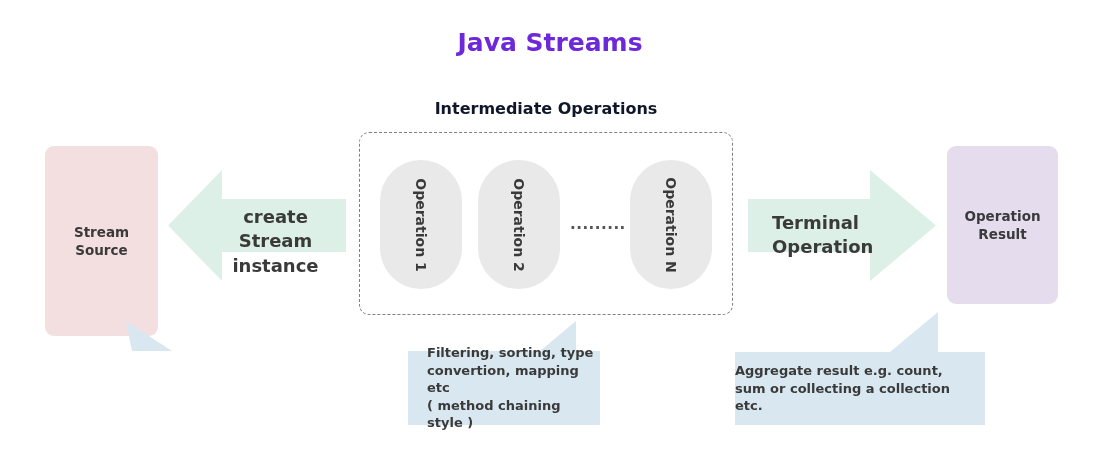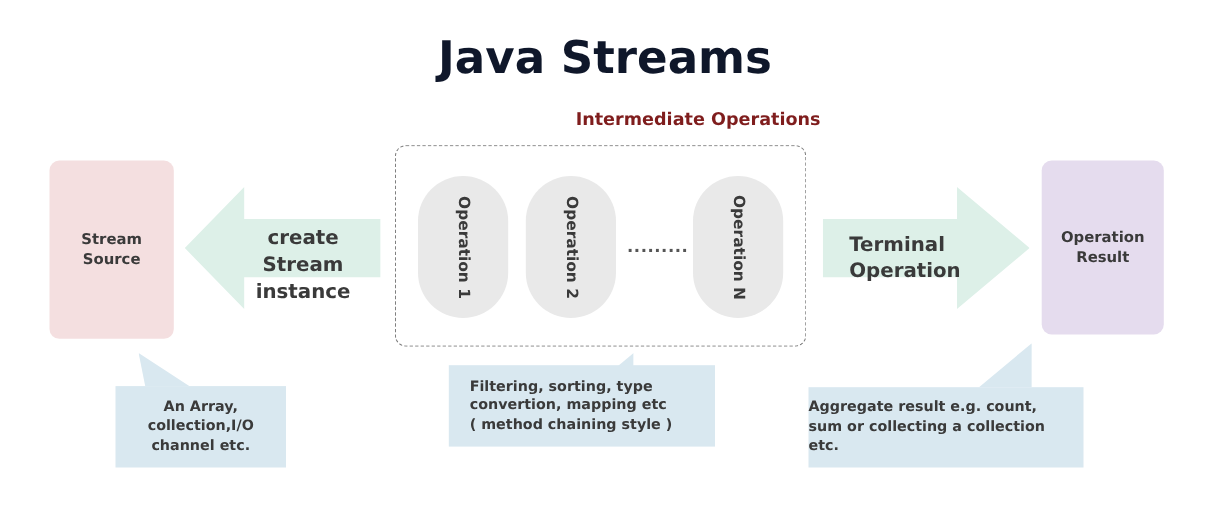--- a/index.html
+++ b/index.html
@@ -19,54 +19,54 @@
     overflow: hidden;
   }
 
   
   .main-title {
     position: absolute;
     left: 0;
     top: 28px;
     width: 1100px;
     text-align: center;
-    font-size: 41px;
-    font-weight: bold;
-    color: #0f172a;
+    font-size: 25px;
+    font-weight: bold;
+    color: #6d28d9;
     letter-spacing: 0px;
   }
   .section-title {
     position: absolute;
     left: 346px;
     top: 99px;
     width: 400px;
-    text-align: right;
+    text-align: center;
     font-size: 16px;
     font-weight: bold;
-    color: #7f1d1d;
+    color: #0f172a;
   }
 
   
   .endbox {
     position: absolute;
     border-radius: 9px;
     display: flex;
     align-items: center;
     justify-content: center;
     text-align: center;
     font-size: 13.5px;
     font-weight: bold;
     line-height: 1.35;
     color: #3a3a3a;
   }
   #stream-source-box {
     left: 45px;
     top: 146px;
     width: 113px;
-    height: 162px;
+    height: 190px;
     background: #f4dfe0;
   }
   #operation-result-box {
     left: 947px;
     top: 146px;
     width: 111px;
     height: 158px;
     background: #e5dcee;
   }
 
@@ -168,22 +168,22 @@
     width: 155px;
     height: 74px;
     justify-content: center;
     text-align: center;
     padding: 0 6px;
   }
   #callout-source-tail { left: 126px; top: 321px; }
 
   #callout-intermediate {
     left: 408px;
-    top: 332px;
-    width: 242px;
+    top: 351px;
+    width: 192px;
     height: 74px;
     padding-left: 19px;
     text-align: left;
   }
   #callout-intermediate-tail { left: 540px; top: 321px; }
 
   #callout-terminal {
     left: 735px;
     top: 352px;
     width: 250px;
@@ -234,23 +234,20 @@
 
   <div class="endbox" id="operation-result-box">
     <span>Operation<br>Result</span>
   </div>
 
   <div class="callout-tail" id="callout-source-tail">
     <svg width="46" height="32" viewBox="0 0 46 32" xmlns="http://www.w3.org/2000/svg">
       <polygon points="0,0 46,30 6,30" fill="#d9e8f0"></polygon>
     </svg>
   </div>
-  <div class="callout" id="callout-source">
-    <span>An Array,<br>collection,I/O<br>channel etc.</span>
-  </div>
 
   <div class="callout-tail" id="callout-intermediate-tail">
     <svg width="36" height="32" viewBox="0 0 36 32" xmlns="http://www.w3.org/2000/svg">
       <polygon points="36,0 36,30 0,30" fill="#d9e8f0"></polygon>
     </svg>
   </div>
   <div class="callout" id="callout-intermediate">
     <span>Filtering, sorting, type<br>convertion, mapping etc<br>( method chaining style )</span>
   </div>
 

